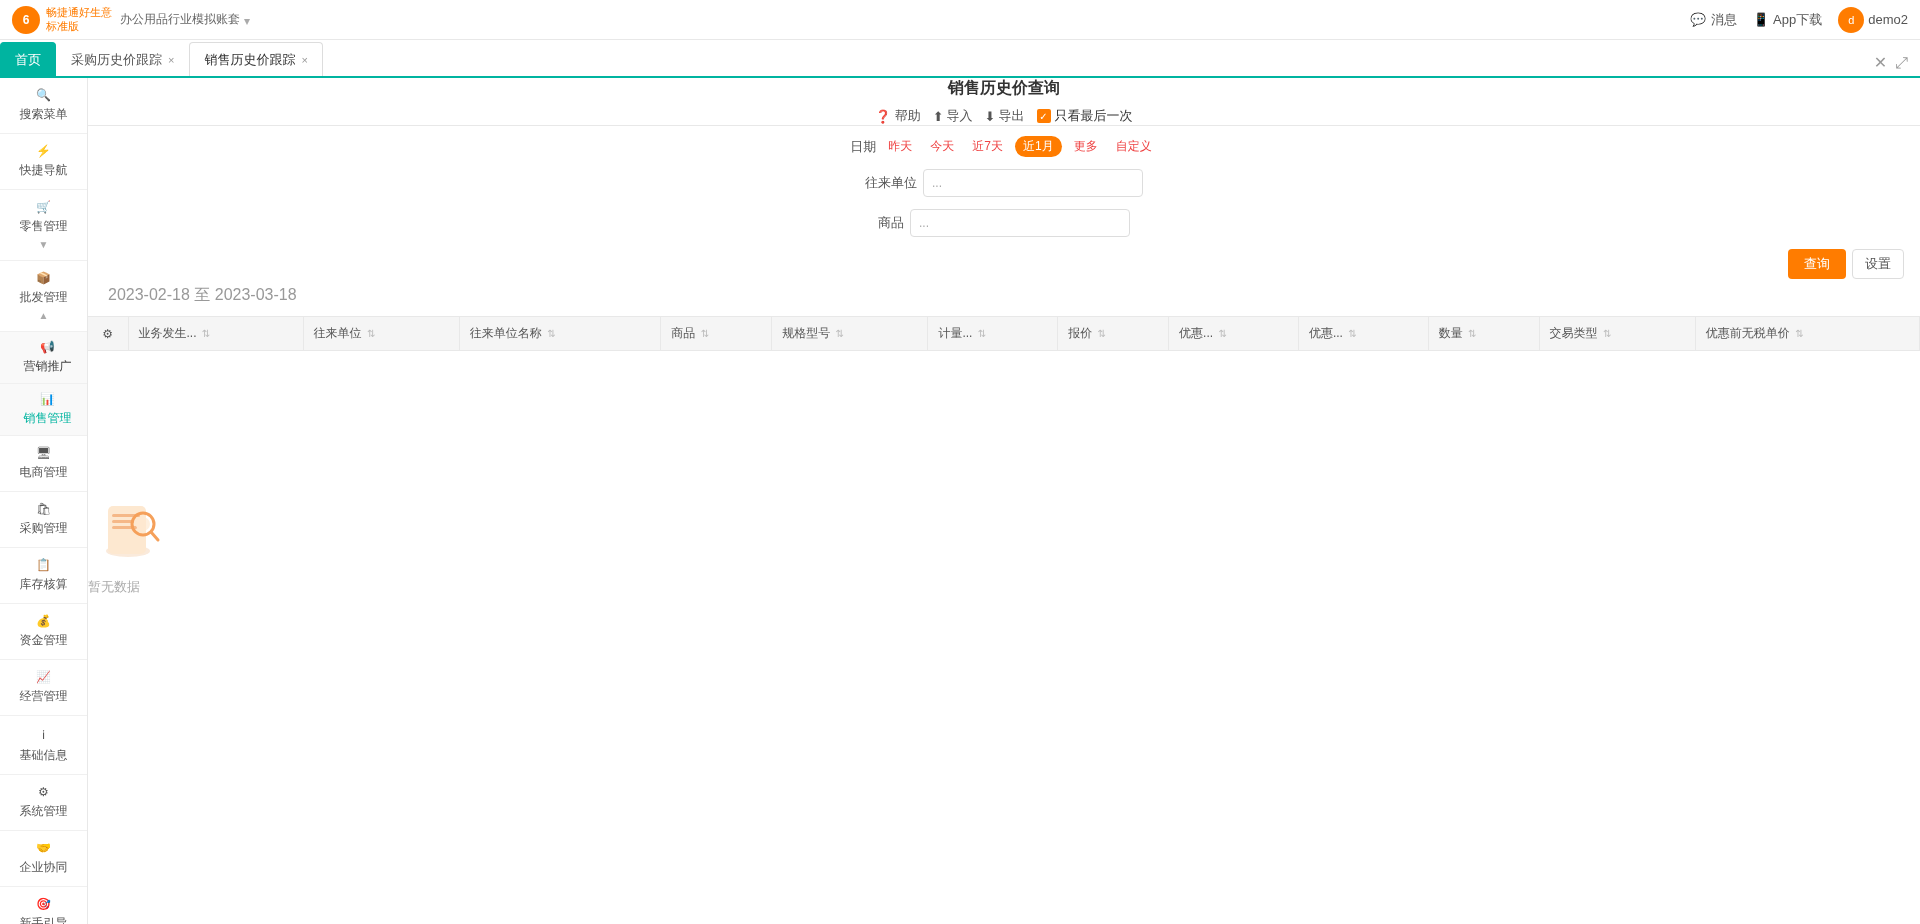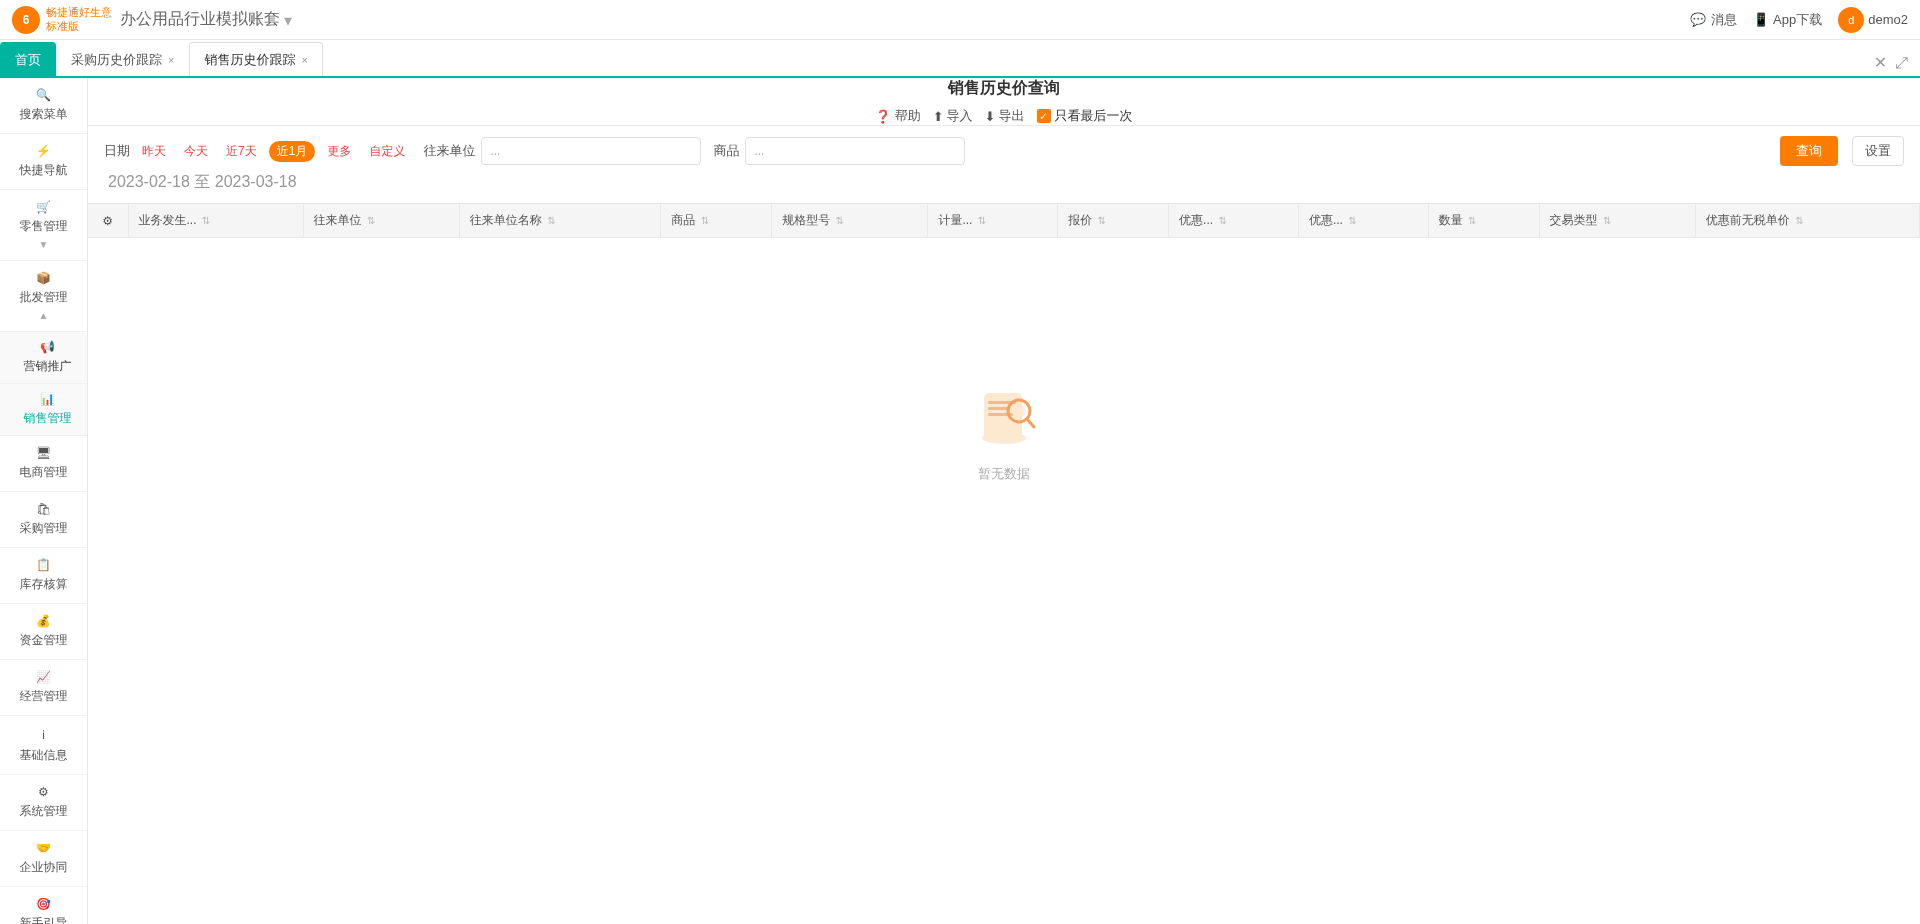--- a/index.html
+++ b/index.html
@@ -4,21 +4,21 @@
   <style>
     * { box-sizing: border-box; margin: 0; padding: 0; }
     body { font-family: 'Microsoft YaHei', Arial, sans-serif; font-size: 13px; background: #f5f5f5; color: #333; display: flex; flex-direction: column; height: 924px; overflow: hidden; }
 
     
     .top-bar { height: 40px; background: #fff; display: flex; align-items: center; padding: 0 12px; border-bottom: 1px solid #e8e8e8; justify-content: space-between; flex-shrink: 0; }
     .top-bar-left { display: flex; align-items: center; gap: 8px; }
     .logo-area { display: flex; align-items: center; gap: 6px; }
     .logo-icon { width: 28px; height: 28px; background: #ff7c00; border-radius: 50%; display: flex; align-items: center; justify-content: center; color: #fff; font-size: 12px; font-weight: bold; }
     .logo-text { font-size: 11px; color: #ff7c00; line-height: 1.2; }
-    .breadcrumb-area { display: flex; align-items: flex-end; gap: 4px; color: #666; font-size: 16px; }
+    .breadcrumb-area { display: flex; align-items: flex-end; gap: 4px; color: #666; font-size: 12px; }
     .top-bar-right { display: flex; align-items: center; gap: 16px; color: #555; font-size: 13px; }
     .top-bar-right-item { display: flex; align-items: center; gap: 4px; cursor: pointer; color: #555; }
     .avatar { width: 26px; height: 26px; border-radius: 50%; background: #ff7c00; display: flex; align-items: center; justify-content: center; color: #fff; font-size: 11px; }
 
     
     .tab-bar { height: 38px; background: #fff; display: flex; align-items: flex-end; padding: 0 0 0 0; border-bottom: 2px solid #00b4a0; flex-shrink: 0; }
     .tab { height: 34px; padding: 12px 14px; display: flex; align-items: center; gap: 6px; font-size: 13px; color: #555; cursor: pointer; border: 1px solid transparent; border-bottom: none; border-radius: 4px 4px 0 0; background: transparent; white-space: nowrap; }
     .tab.home { color: #fff; background: #00b4a0; border-color: #00b4a0; }
     .tab.active { color: #333; background: #fff; border-color: #ddd; border-bottom-color: #fff; }
     .tab .close-btn { font-size: 11px; color: #999; cursor: pointer; }
@@ -43,41 +43,41 @@
     
     .page-header { height: 48px; background: #fff; display: flex; align-items: center; justify-content: space-between; padding: 0 16px; border-bottom: 1px solid #e8e8e8; flex-shrink: 0; flex-direction: column; }
     .page-title { font-size: 16px; font-weight: 600; color: #333; }
     .page-actions { display: flex; align-items: center; gap: 12px; }
     .page-action { display: flex; align-items: center; gap: 3px; font-size: 13px; color: #555; cursor: pointer; }
     .checkbox-wrap { display: flex; align-items: center; gap: 4px; }
     .checkbox-checked { width: 14px; height: 14px; background: #ff7c00; border-radius: 2px; display: flex; align-items: center; justify-content: center; color: #fff; font-size: 10px; }
 
     
     .filter-bar { background: #fff; padding: 10px 16px; border-bottom: 1px solid #e8e8e8; flex-shrink: 0; }
-    .filter-row { display: flex; align-items: center; gap: 12px; flex-wrap: wrap; }
+    .filter-row { display: flex; align-items: center; gap: 12px; flex-wrap: wrap; flex-direction: column; }
     .filter-item { display: flex; align-items: center; gap: 6px; }
     .filter-label { font-size: 13px; color: #555; white-space: nowrap; }
     .date-btn { padding: 2px 6px; font-size: 12px; color: #ef4444; cursor: pointer; border: none; background: transparent; }
     .date-btn.active { background: #ff7c00; color: #fff; border-radius: 12px; padding: 2px 8px; }
     .date-range { font-size: 16px; color: #999; margin-left: 4px; }
     .filter-input { height: 28px; border: 1px solid #ddd; border-radius: 4px; padding: 0 8px; font-size: 12px; color: #333; min-width: 200px; display: flex; align-items: center; justify-content: space-between; cursor: pointer; }
     .query-btn { height: 30px; padding: 0 16px; background: #ff7c00; color: #fff; border: none; border-radius: 4px; font-size: 13px; cursor: pointer; }
     .setting-btn { height: 30px; padding: 3px 12px; background: #fff; color: #555; border: 1px solid #ddd; border-radius: 4px; font-size: 13px; cursor: pointer; }
-    .filter-right { margin-left: auto; display: flex; gap: 14px; }
+    .filter-right { margin-left: auto; display: flex; gap: 6px; }
     .second-filter-row { display: flex; align-items: center; gap: 8px; margin-top: 6px; }
 
     
     .table-wrap { flex: 1; overflow: auto; background: #fff; }
     table { width: 100%; border-collapse: collapse; min-width: 900px; }
     thead tr { background: #f5f5f5; }
     th { padding: 8px 10px; text-align: left; font-size: 12px; color: #555; font-weight: 500; border-bottom: 1px solid #e8e8e8; border-right: 1px solid #e8e8e8; white-space: nowrap; }
     th .sort-arrows { font-size: 10px; color: #bbb; margin-left: 2px; }
 
     
-    .empty-state { display: flex; flex-direction: column; align-items: center; justify-content: center; height: 380px; }
+    .empty-state { display: flex; flex-direction: column; justify-content: center; height: 380px; }
     .empty-icon { width: 80px; height: 80px; position: relative; }
     .empty-text { margin-top: 12px; color: #aaa; font-size: 13px; }
 
     
     .gear-col { width: 40px; text-align: center; }
   </style>
 </head>
 <body>
 
 <div class="top-bar">

